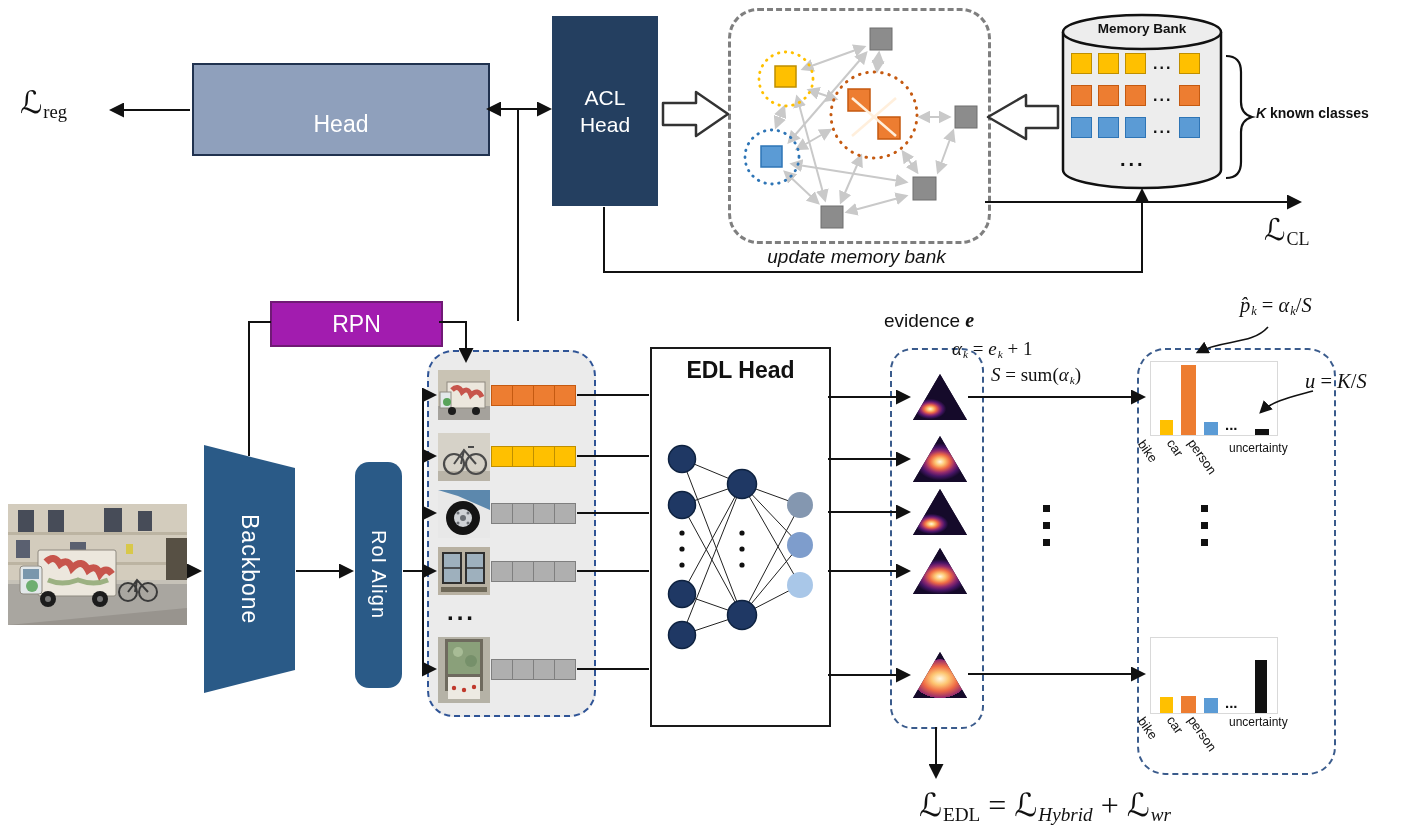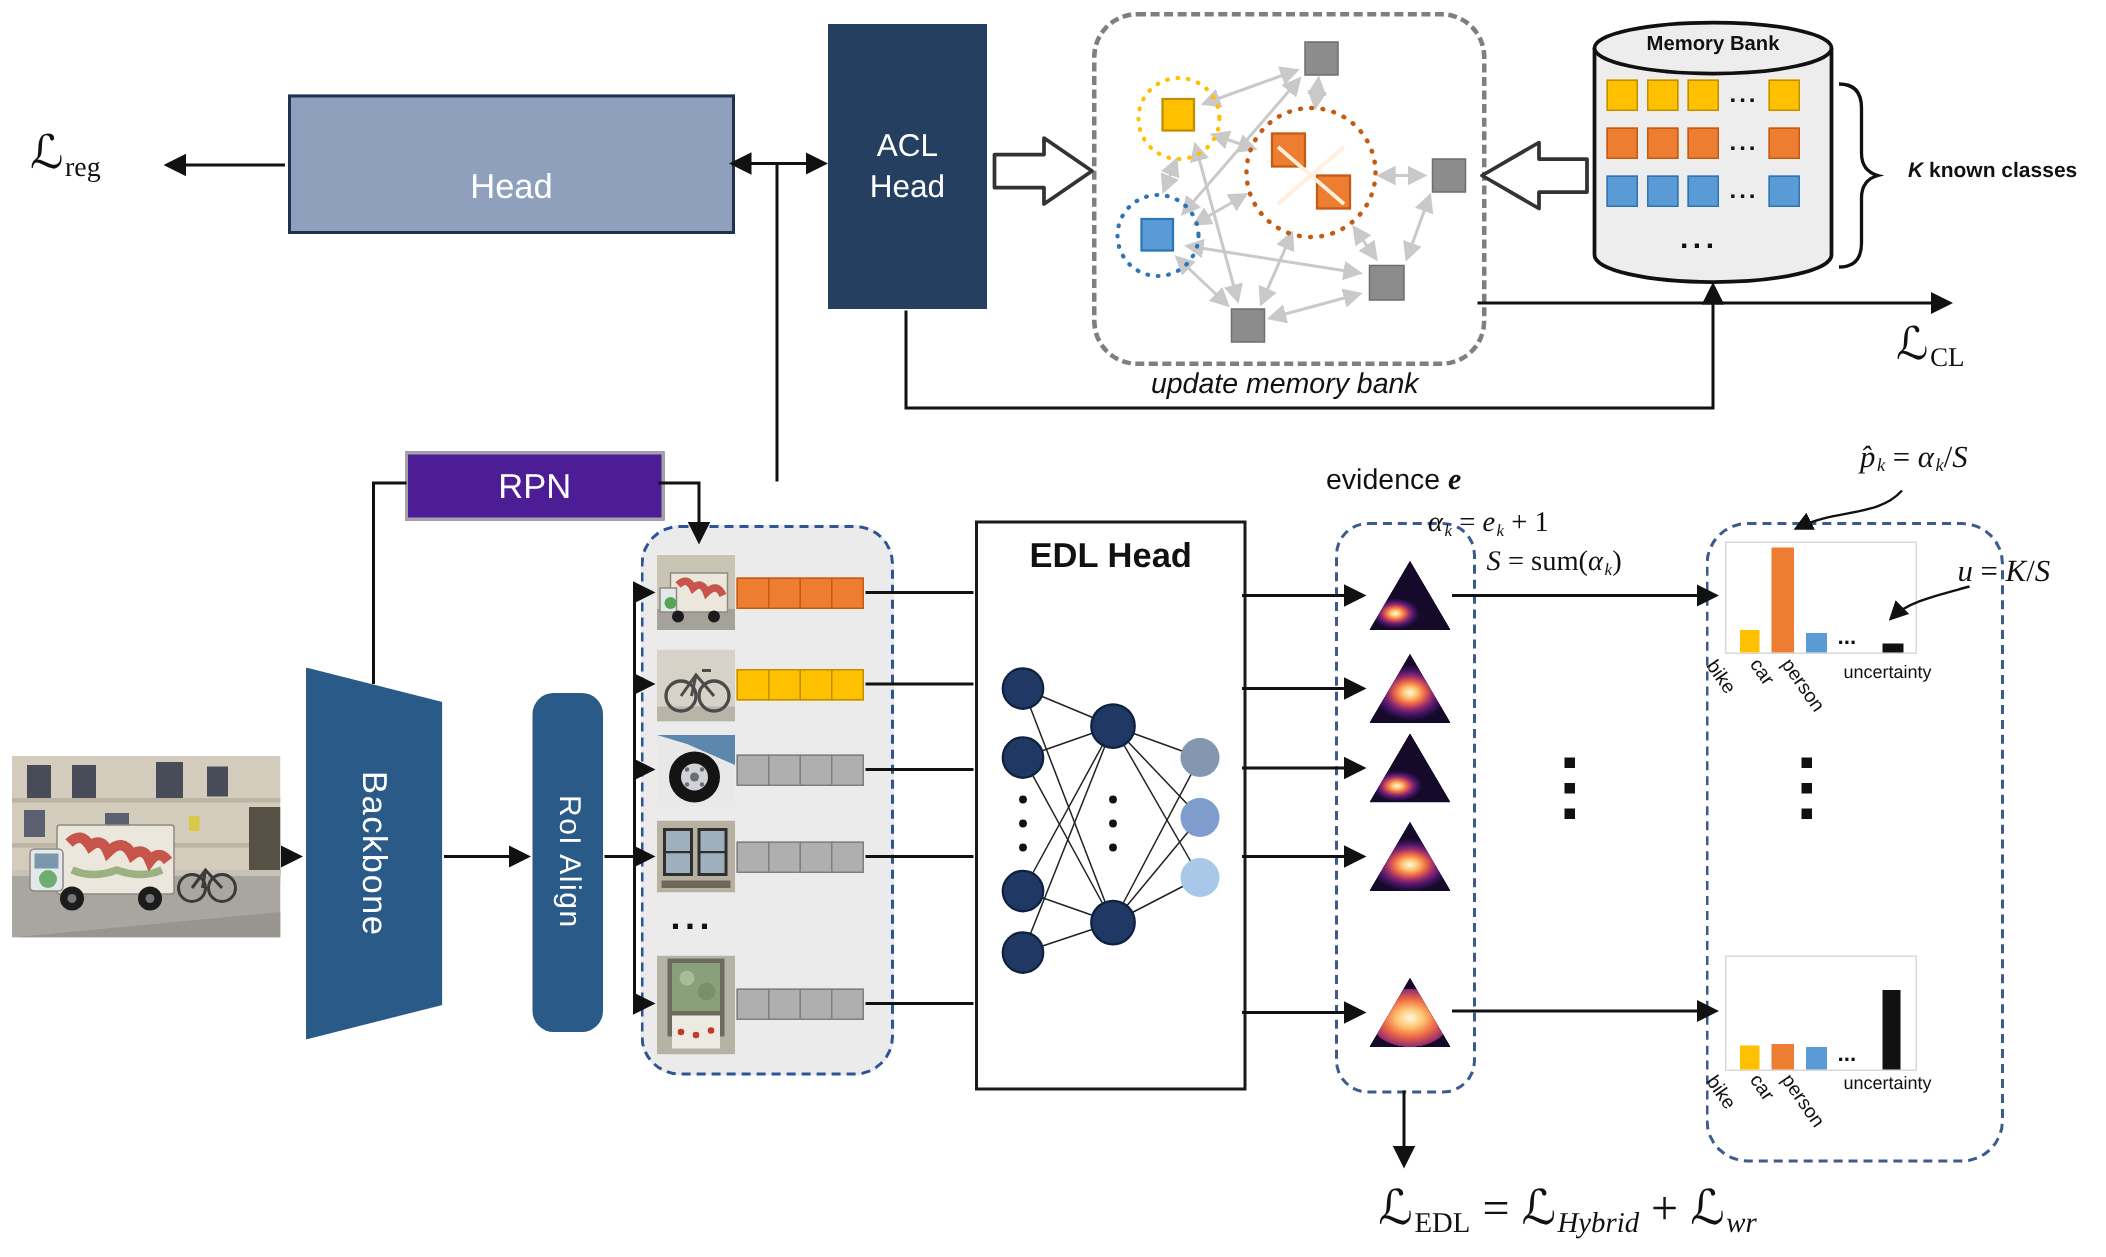--- a/index.html
+++ b/index.html
@@ -5,21 +5,21 @@
   html,body{margin:0;padding:0;background:#fff;}
   #canvas{position:relative;width:1404px;height:838px;background:#fff;overflow:hidden;
           font-family:"Liberation Sans",sans-serif;color:#111;}
   .abs{position:absolute;}
   
   .box-krh{left:192px;top:63px;width:294px;height:89px;background:#8FA0BC;border:2px solid #20324F;
            display:flex;align-items:center;justify-content:center;text-align:center;color:#fff;
            font-size:23px;line-height:1.25;z-index:10;}
   .box-acl{left:552px;top:16px;width:106px;height:190px;background:#243F60;display:flex;flex-direction:column;
            align-items:center;justify-content:center;color:#fff;font-size:21px;line-height:1.3;z-index:10;}
-  .box-rpn{left:270px;top:301px;width:169px;height:42px;background:#4c1d95;border:2px solid #a3a3a3;
+  .box-rpn{left:270px;top:301px;width:169px;height:42px;background:#a21caf;border:2px solid #701a75;
            display:flex;align-items:center;justify-content:center;color:#fff;font-size:23px;z-index:10;}
   .box-backbone{left:204px;top:445px;width:91px;height:248px;background:#2A5A87;
            clip-path:polygon(0 0,100% 9.3%,100% 90.7%,0 100%);display:flex;align-items:center;justify-content:center;z-index:10;}
   .box-roi{left:355px;top:462px;width:47px;height:226px;background:#2A5A87;border-radius:14px;
            display:flex;align-items:center;justify-content:center;z-index:10;}
   .vtext{writing-mode:vertical-rl;color:#fff;font-size:22px;letter-spacing:1px;}
   .box-edl{left:650px;top:347px;width:177px;height:376px;background:#fff;border:2.5px solid #1a1a1a;z-index:10;}
   .edl-title{position:absolute;left:0;top:8px;width:100%;text-align:center;font-weight:bold;font-size:23px;}
   
   .feat-box{left:427px;top:350px;width:165px;height:363px;background:#EBEBEB;border:2.5px dashed #2F5496;border-radius:26px;z-index:9;}
@@ -50,21 +50,21 @@
   .mdots{font-weight:bold;font-size:16px;letter-spacing:2px;line-height:10px;padding:0 1px;}
   .mem-bottom-dots{left:1120px;top:148px;font-weight:bold;font-size:20px;letter-spacing:3px;z-index:12;}
   .mem-title{left:1064px;top:21px;width:156px;text-align:center;font-weight:bold;font-size:13.5px;z-index:12;}
   
   .math{font-family:"Liberation Serif",serif;z-index:20;}
   .f-sub{font-size:0.6em;vertical-align:-0.28em;margin-left:1px;}
   .f-scr{font-family:"DejaVu Sans",sans-serif;font-style:normal;}
   .caption-italic{font-style:italic;font-weight:500;font-size:19px;z-index:20;}
   .ev-label{left:884px;top:309px;font-size:19px;z-index:20;}
   .ev-label .esym{font-family:"Liberation Serif",serif;font-weight:bold;font-style:italic;font-size:20px;}
-  .kknown{left:1256px;top:105px;font-size:14px;font-weight:bold;z-index:20;margin-left:16px;}
+  .kknown{left:1256px;top:105px;font-size:14px;font-weight:bold;z-index:20;}
   svg.layer{position:absolute;left:0;top:0;z-index:40;pointer-events:none;}
   svg.sub{position:absolute;z-index:11;}
 </style>
 </head>
 <body>
 
 <div id="canvas">
 
   <div class="abs math" style="left:20px;top:84px;font-size:31px;"><span class="f-scr" style="font-style: normal;">ℒ</span><span class="f-sub" style="font-style: normal;">reg</span></div>
   <div class="abs math" style="left:1264px;top:212px;font-size:30px;"><span class="f-scr" style="font-style: normal;">ℒ</span><span class="f-sub" style="font-style: normal;">CL</span></div>

